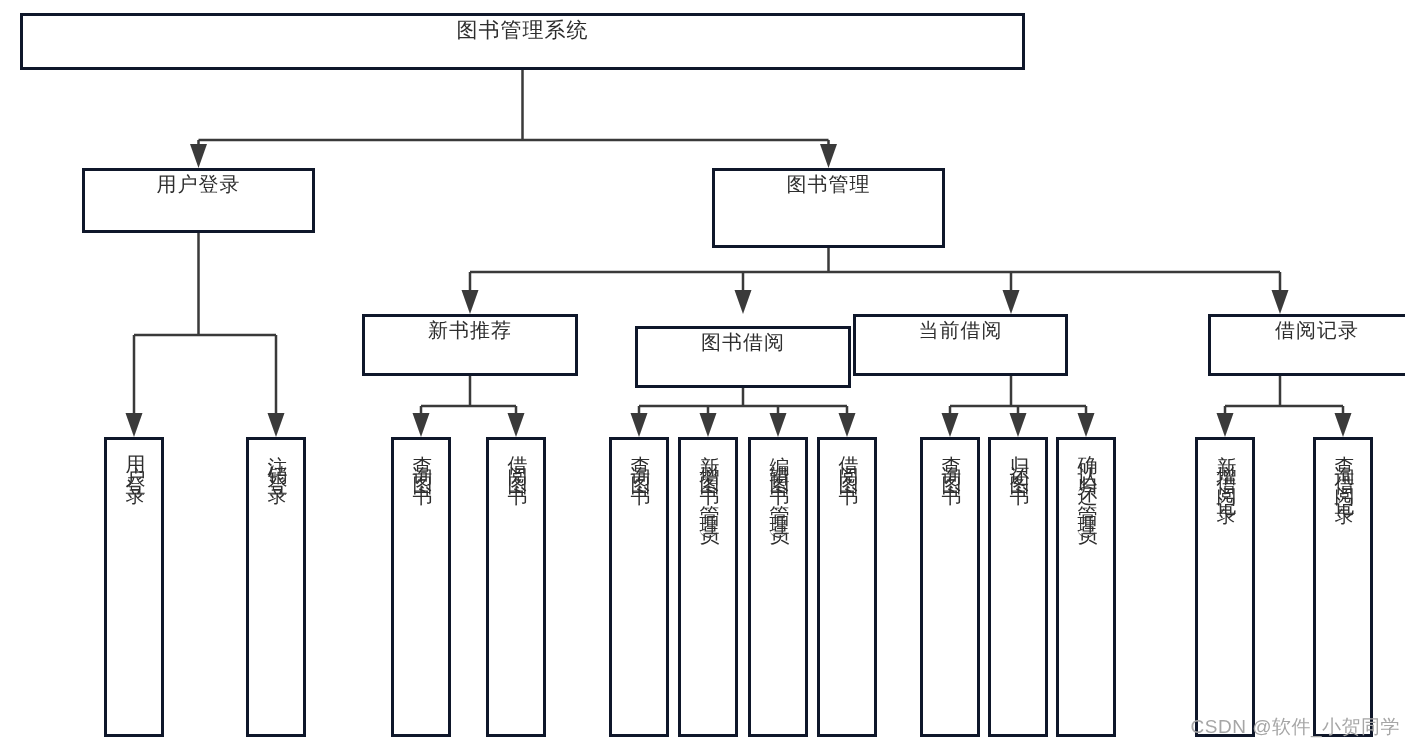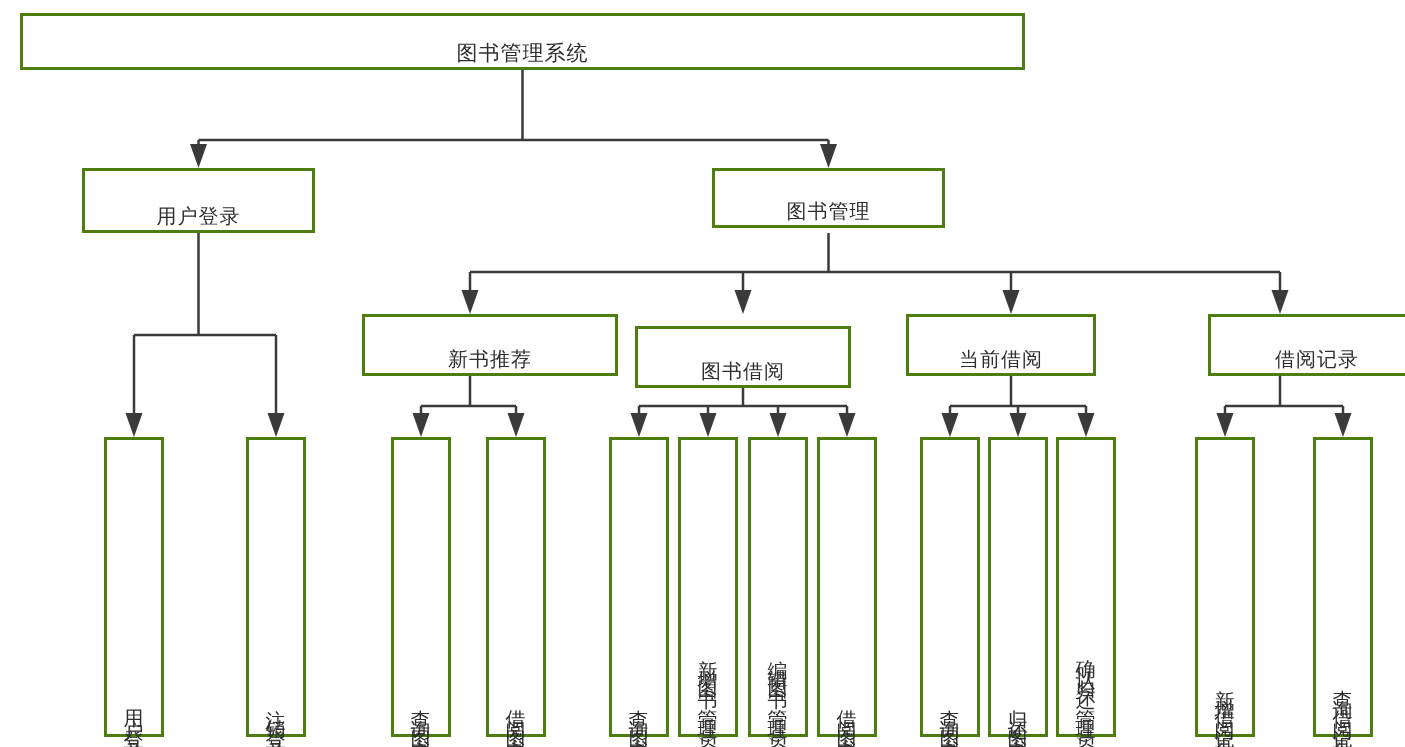--- a/index.html
+++ b/index.html
@@ -8,26 +8,27 @@
     width:1405px;height:747px;
     background:#ffffff;
     overflow:hidden;
     font-family:"Liberation Sans","DejaVu Sans",sans-serif;
     color:#2e2e2e;
   }
   .connectors{position:absolute;left:0;top:0;width:1405px;height:747px;}
   .node{
     position:absolute;
     box-sizing:border-box;
-    border:3px solid #4d7c0f;
+    border:3px solid #0f172a;
     background:#ffffff;
-    display:flex;align-items:flex-end;justify-content:center;
+    display:flex;align-items:flex-start;justify-content:center;
     font-size:20px;
     letter-spacing:1px;
     white-space:nowrap;
+    font-family:Liberation Mono, monospace;
   }
   .leaf{width:60px;top:437px;height:300px;}
   .leaf .vtext{
     writing-mode:vertical-rl;
     text-orientation:mixed;
     letter-spacing:10px;
     line-height:1;
     font-size:20px;
   }
   .watermark{
@@ -95,31 +96,31 @@
     </g>
   </svg>
 
   <div class="node" style="left:20px;top:13px;width:1005px;height:57px;font-size:21px;">
     <span>图书管理系统</span>
   </div>
 
   <div class="node" style="left:82px;top:168px;width:233px;height:65px;">
     <span>用户登录</span>
   </div>
-  <div class="node" style="left:712px;top:168px;width:233px;height:60px;">
+  <div class="node" style="left:712px;top:168px;width:233px;height:80px;">
     <span>图书管理</span>
   </div>
 
-  <div class="node" style="left:362px;top:314px;width:256px;height:62px;">
+  <div class="node" style="left:362px;top:314px;width:216px;height:62px;">
     <span>新书推荐</span>
   </div>
   <div class="node" style="left:635px;top:326px;width:216px;height:62px;">
     <span>图书借阅</span>
   </div>
-  <div class="node" style="left:906px;top:314px;width:190px;height:62px;">
+  <div class="node" style="left:853px;top:314px;width:215px;height:62px;">
     <span>当前借阅</span>
   </div>
   <div class="node" style="left:1171px;top:314px;width:218px;height:62px;margin-left:37px;">
     <span>借阅记录</span>
   </div>
 
   <div class="node leaf" style="left:104px;">
     <span class="vtext">用户登录</span>
   </div>
   <div class="node leaf" style="left:246px;">
@@ -156,13 +157,14 @@
     <span class="vtext">确认归还（管理员）</span>
   </div>
 
   <div class="node leaf" style="left:1195px;">
     <span class="vtext">新增借阅记录</span>
   </div>
   <div class="node leaf" style="left:1313px;">
     <span class="vtext">查询借阅记录</span>
   </div>
 
+  <div class="watermark">CSDN @软件_小贺同学</div>
 </div>
 
 </body></html>

